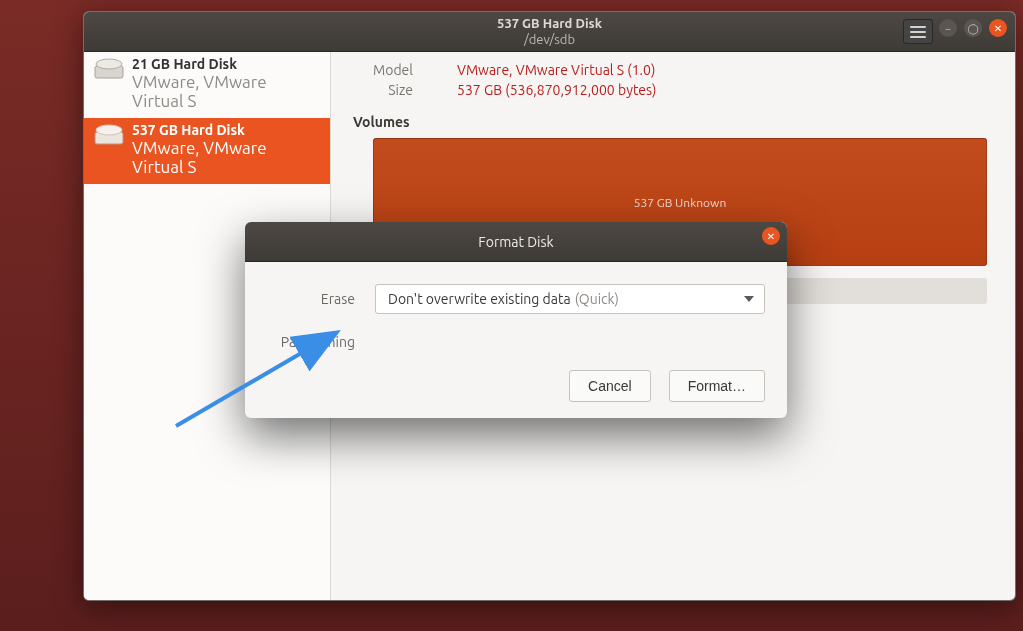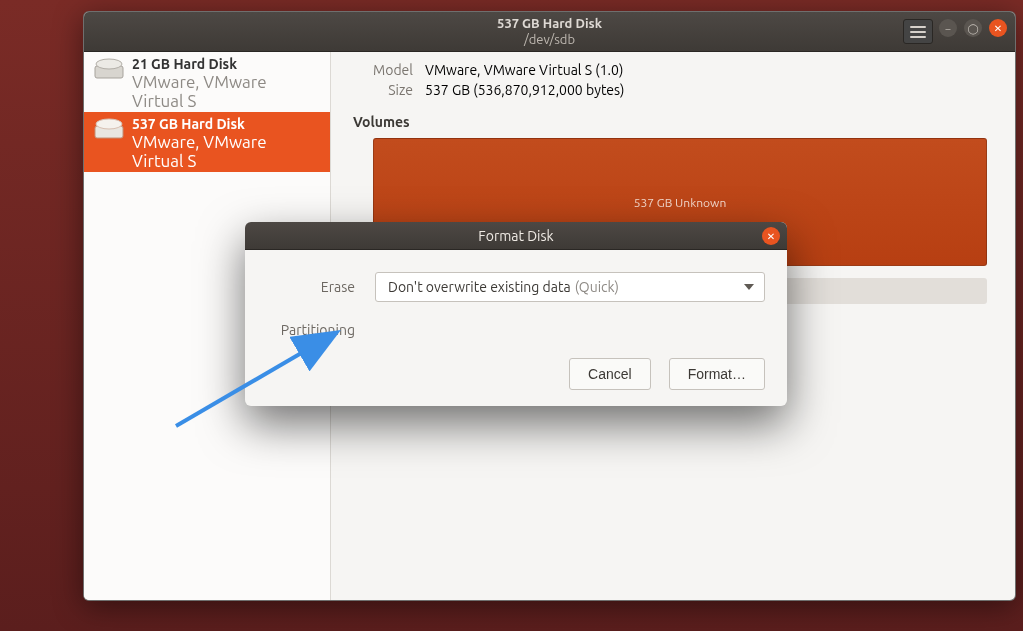--- a/index.html
+++ b/index.html
@@ -27,50 +27,50 @@
   }
   .titlebar .hamburger div { width:16px; height:2px; background:#d6d1cb; border-radius:1px; }
   .titlebar .wctrl { position:absolute; right:8px; top:7px; display:flex; gap:7px; }
   .winbtn { width:18px; height:18px; border-radius:50%; display:flex; align-items:center; justify-content:center; font-size:10px; color:#322; }
   .w-min { background:#5a5550; color:#ccc6bf;}
   .w-max { background:#5a5550; color:#ccc6bf;}
   .w-close { background:#e95420; color:#fff;}
 
   .body { display:flex; height:calc(100% - 40px); }
   .sidebar { width:247px; background:#fcfbfa; border-right:1px solid #dcd9d4; overflow:hidden;}
-  .diskitem { display:flex; gap:8px; padding:4px 10px 2px; align-items:flex-start; cursor:pointer;}
+  .diskitem { display:flex; gap:8px; padding:4px 10px 8px; align-items:flex-start; cursor:pointer;}
   .diskitem .hd { width:30px; height:22px; margin-top:2px; flex:0 0 30px; }
   .diskitem .txt b { font-size:14px; font-weight:700; color:#333; display:block; }
   .diskitem .txt span { font-size:17px; color:#8e8a85; }
   .diskitem.sel { background:#e95420; color:#fff; }
   .diskitem.sel .txt b, .diskitem.sel .txt span { color:#fff; }
   .hd svg { display:block; }
 
   .content { flex:1; padding:10px 22px; overflow:hidden; color:#403d39;}
   .kv { display:grid; grid-template-columns:60px 1fr; gap:4px 12px; font-size:14px; margin-bottom:16px;}
   .kv .k { text-align:right; color:#7b7670; }
-  .kv .v { color:#000000; }
+  .kv .v { color:#b91c1c;margin-left:32px; }
   .volhdr { font-weight:700; margin-bottom:8px; color:#3c3935; }
   .volbox {
     margin-left:20px; margin-right:6px; height:128px; border-radius:3px;
     border:1px solid rgba(0,0,0,.2);
     background: linear-gradient(#c24c1d,#b73f12);
     display:flex; align-items:center; justify-content:center; color:#f4d8cc;
     font-size:12px;
   }
   .volbar { margin:12px 6px 0 20px; height:26px; background:#e2ded9; border-radius:3px;}
 
   
   .dialog {
     position:absolute; left:245px; top:222px; width:542px;
     background:#f6f5f3; border-radius:6px; box-shadow:0 18px 45px rgba(0,0,0,.55);
     overflow:hidden;
   }
   .dlg-titlebar {
-    height:28px; background:linear-gradient(#4d4844,#3e3a36);
+    height:40px; background:linear-gradient(#4d4844,#3e3a36);
     display:flex; align-items:center; justify-content:center; position:relative;
     color:#efeae4; font-size:14px; border-bottom:1px solid #2a2724;
   }
   .dlg-titlebar .close { position:absolute; right:7px; top:5px; width:18px; height:18px; border-radius:50%;
     background:#e95420; color:#fff; display:flex; align-items:center; justify-content:center; font-size:10px; cursor:pointer;}
   .dlg-body { padding:22px 22px 16px 22px; }
   .formrow { display:grid; grid-template-columns:88px 1fr; gap:20px; align-items:center; margin-bottom:20px;}
   .formrow label { text-align:right; color:#6d6862; font-size:14px;}
   .combo {
     height:30px; border:1px solid #c6c2bc; border-radius:3px; background:#fff;

